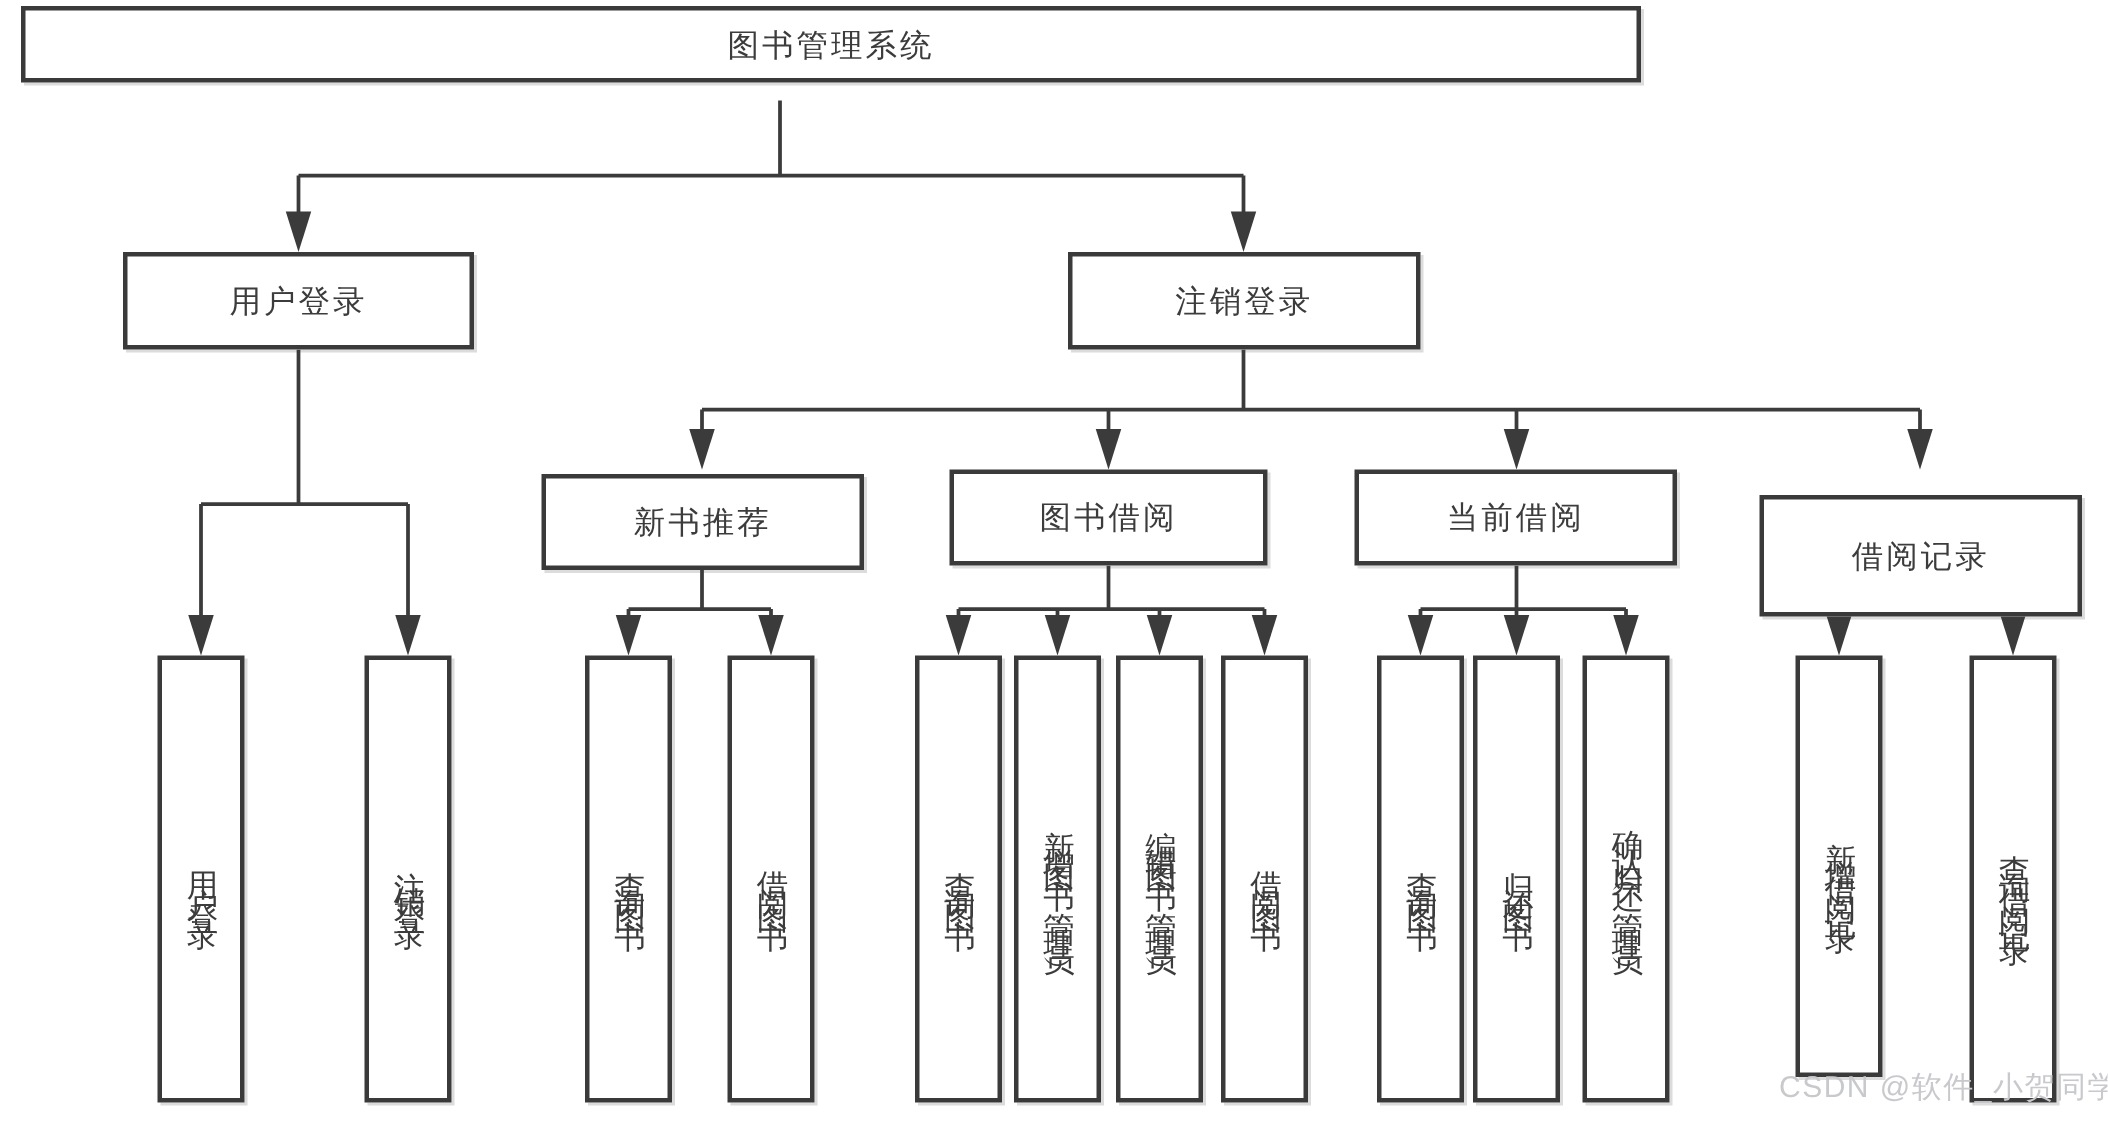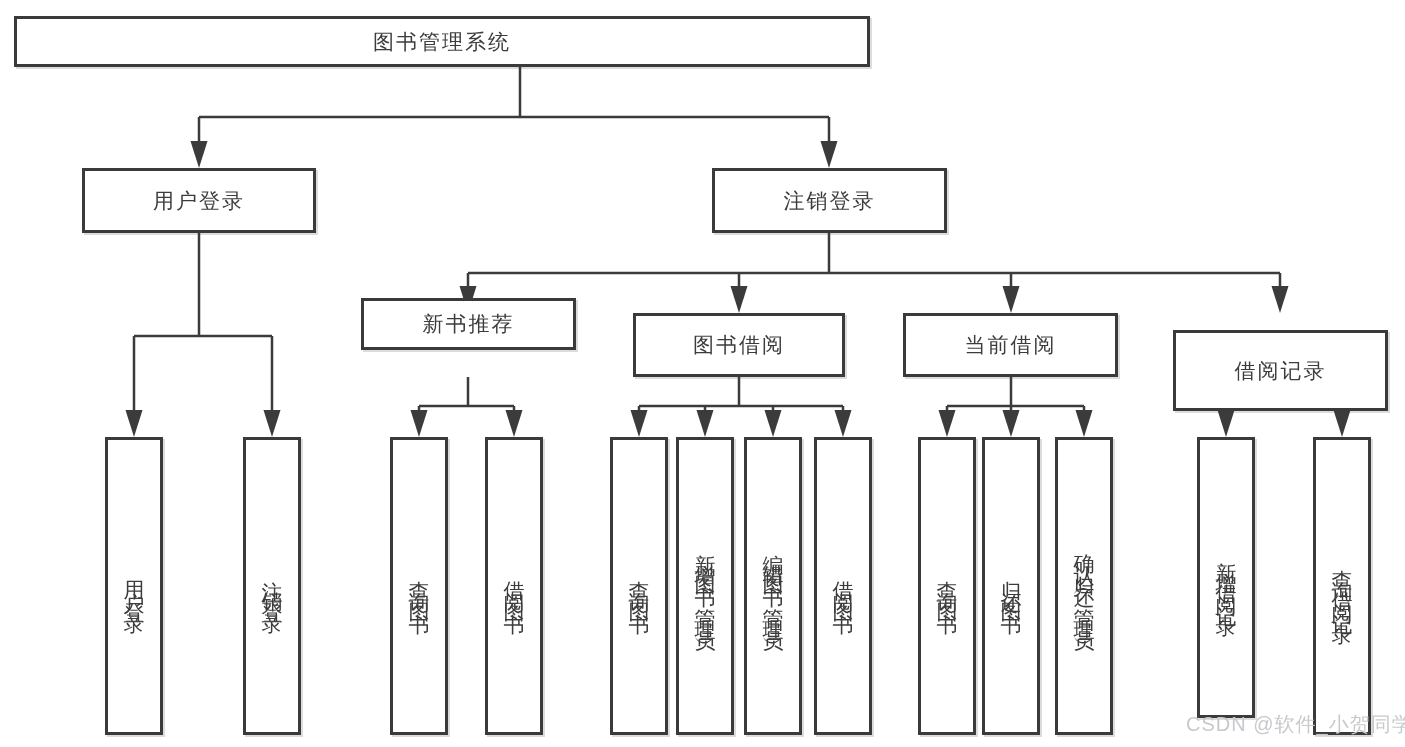--- a/index.html
+++ b/index.html
@@ -83,32 +83,32 @@
       <polygon points="764.5,410 781.5,410 773,437"></polygon>
       <polygon points="834.5,410 851.5,410 843,437"></polygon>
       <polygon points="938.5,410 955.5,410 947,437"></polygon>
       <polygon points="1002.5,410 1019.5,410 1011,437"></polygon>
       <polygon points="1075.5,410 1092.5,410 1084,437"></polygon>
       <polygon points="1217.5,410 1234.5,410 1226,437"></polygon>
       <polygon points="1333.5,410 1350.5,410 1342,437"></polygon>
     </g>
   </svg>
 
-  <div class="node" style="left:14px;top:16px;width:856px;height:51px">
+  <div class="node" style="left:14px;top:4px;width:1080px;height:51px">
     <span class="label">图书管理系统</span>
   </div>
 
   <div class="node" style="left:82px;top:168px;width:234px;height:65px">
     <span class="label">用户登录</span>
   </div>
   <div class="node" style="left:712px;top:168px;width:235px;height:65px">
     <span class="label">注销登录</span>
   </div>
 
-  <div class="node" style="left:361px;top:298px;width:215px;height:52px">
+  <div class="node" style="left:361px;top:316px;width:215px;height:64px">
     <span class="label">新书推荐</span>
   </div>
   <div class="node" style="left:903px;top:313px;width:215px;height:64px">
     <span class="label">当前借阅</span>
   </div>
   <div class="node" style="left:633px;top:313px;width:212px;height:64px">
     <span class="label">图书借阅</span>
   </div>
   <div class="node" style="left:1173px;top:330px;width:215px;height:81px">
     <span class="label">借阅记录</span>

